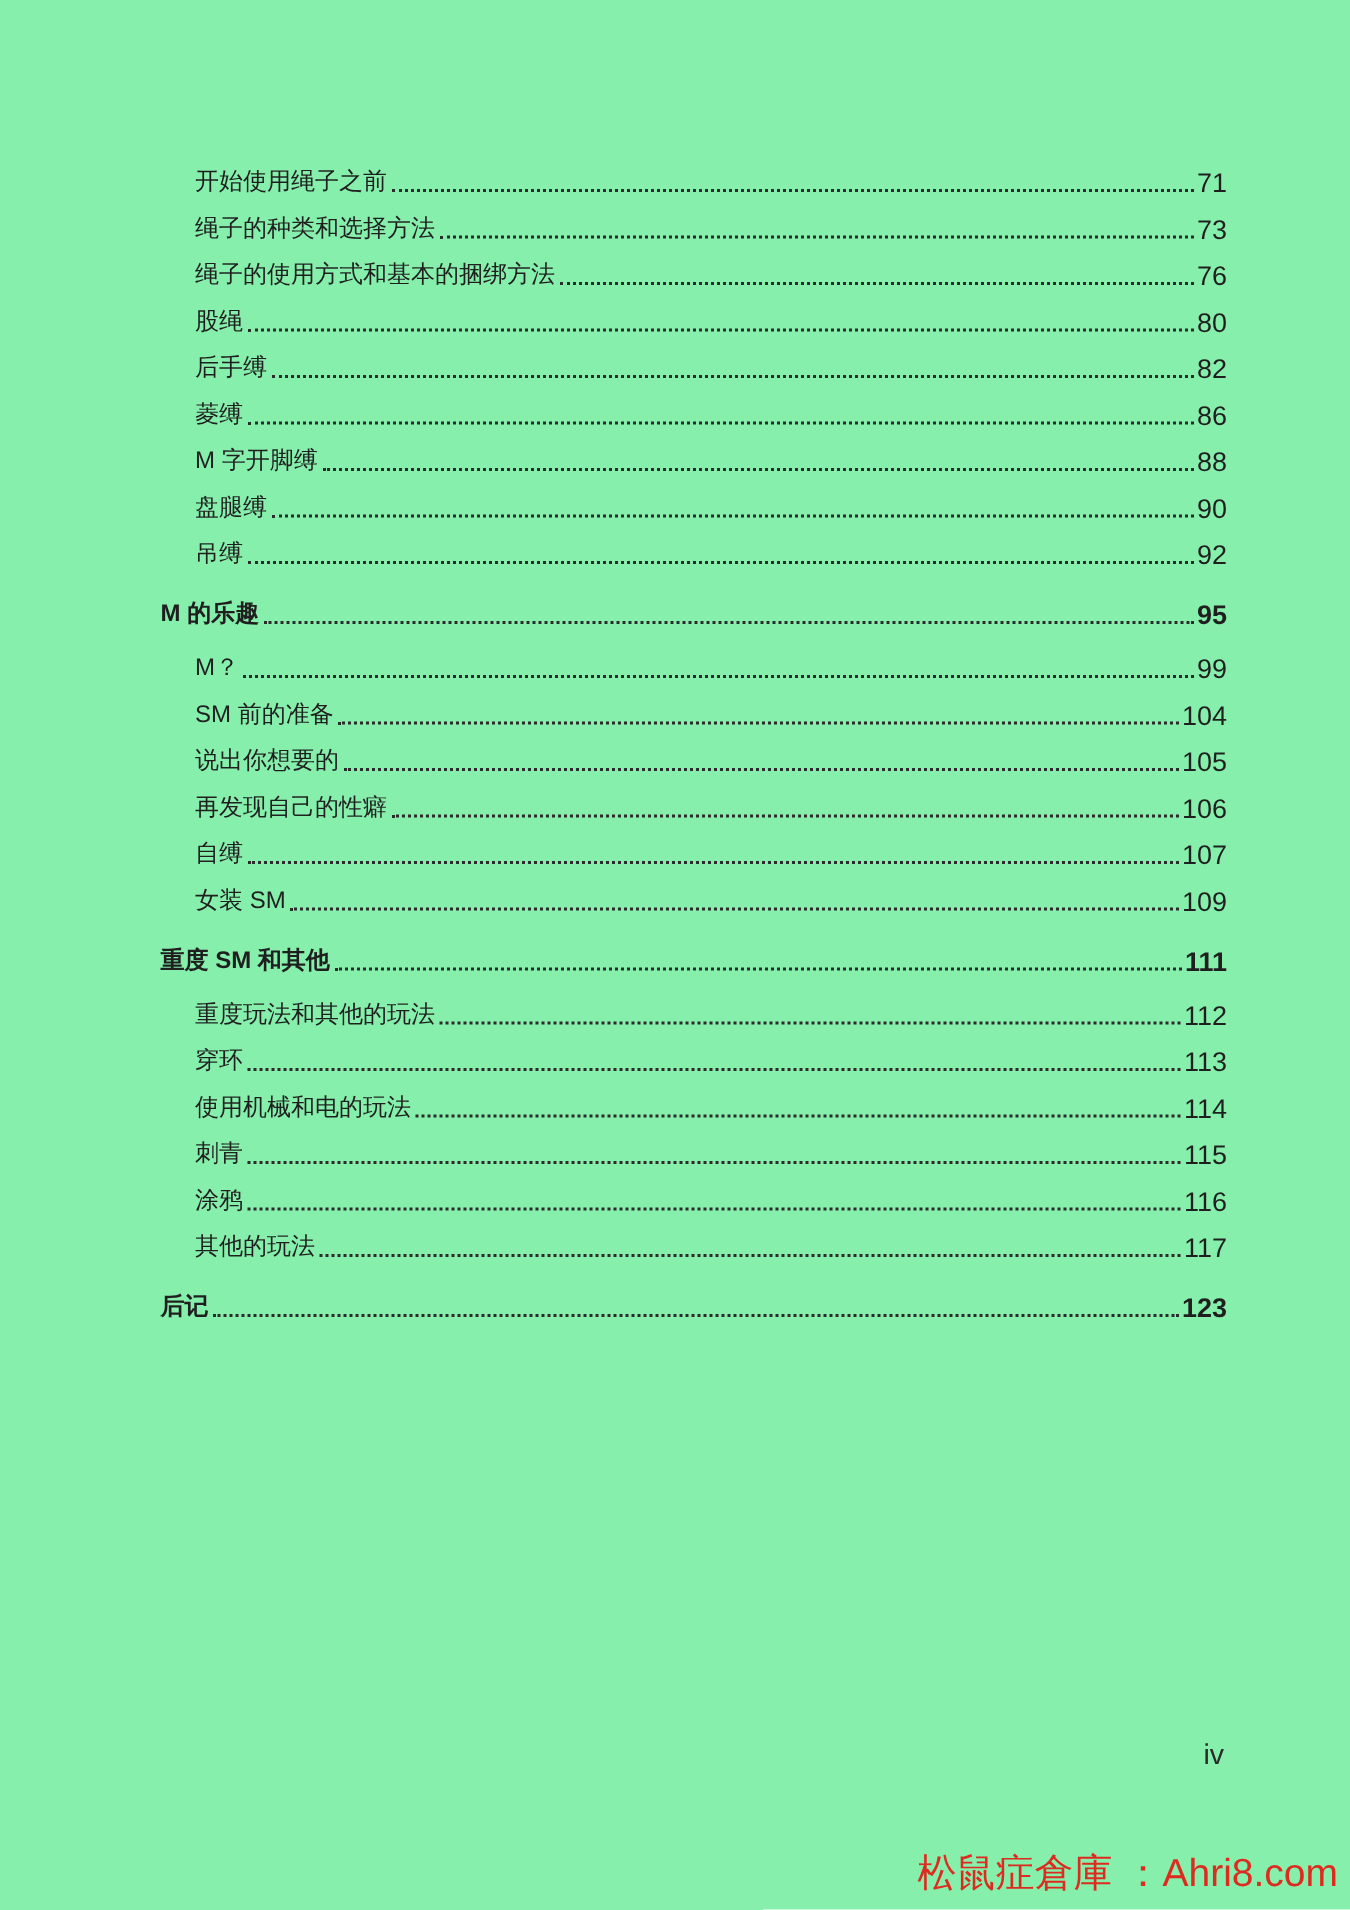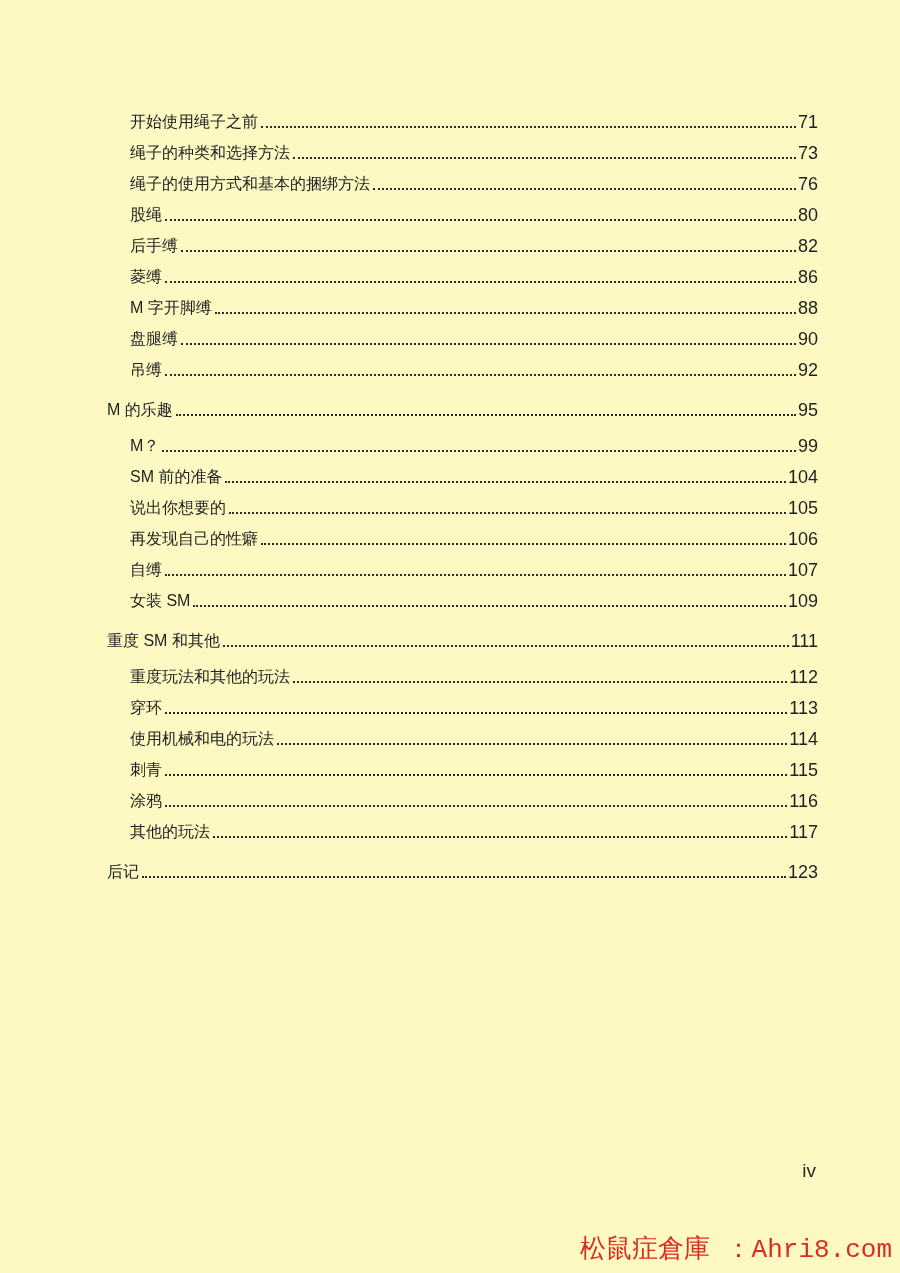--- a/index.html
+++ b/index.html
@@ -4,21 +4,21 @@
 <style>
   html, body {
     margin: 0;
     padding: 0;
     background: #ffffff;
   }
   .page {
     position: relative;
     width: 900px;
     height: 1273px;
-    background: #fef9c3;
+    background: #86efac;
     overflow: hidden;
     font-family: "Liberation Sans", "DejaVu Sans", sans-serif;
     color: #1f1f1f;
   }
   .toc {
     position: absolute;
     top: 101px;
     left: 107px;
     right: 82px;
   }
@@ -27,21 +27,21 @@
     align-items: flex-end;
     height: 31px;
     font-size: 16px;
     line-height: 20px;
     cursor: pointer;
   }
   .row.level-2 {
     padding-left: 23px;
   }
   .row.level-1 {
-    font-weight: normal;
+    font-weight: bold;
     margin-top: 9px;
     margin-bottom: 5px;
   }
   .label {
     white-space: nowrap;
   }
   .leader {
     flex: 1;
     border-bottom: 2px dotted #2b2b2b;
     margin: 0 2px 4px 3px;
@@ -56,21 +56,21 @@
     top: 1160px;
     right: 84px;
     font-size: 19px;
     color: #2a2a2a;
     padding-left: 27px;
   }
   .watermark {
     position: absolute;
     bottom: 7px;
     right: 8px;
-    font-family: Liberation Mono, monospace;
+    font-family: Liberation Sans, sans-serif;
     font-size: 26px;
     letter-spacing: 0px;
     white-space: nowrap;
   }
 </style>
 </head>
 <body>
 
 <div class="page">
   <div class="toc" id="toc">

